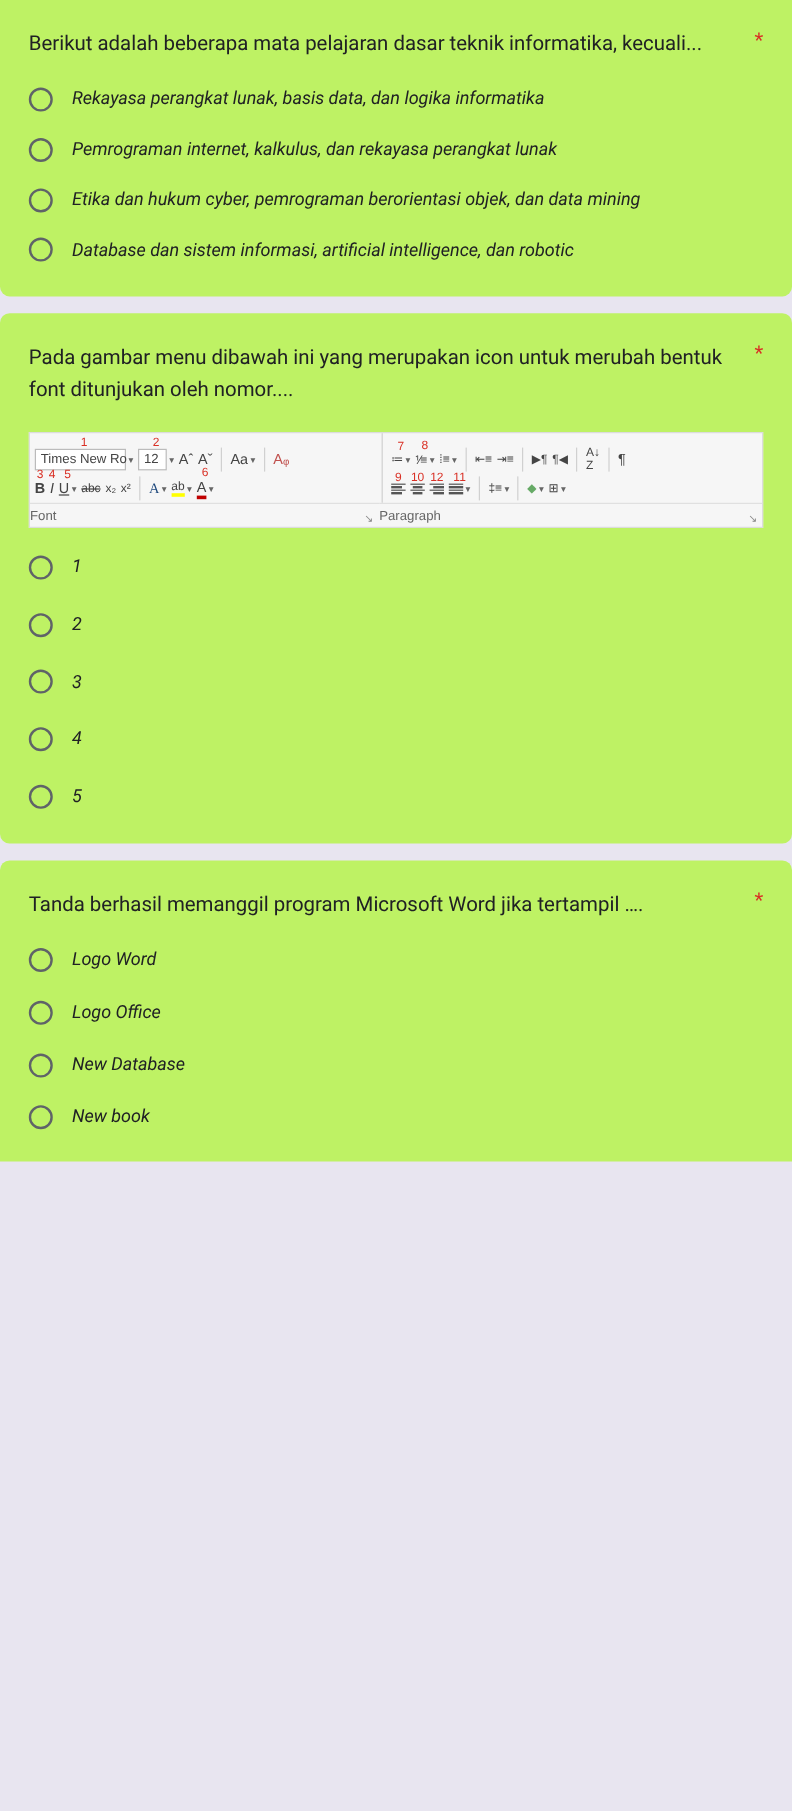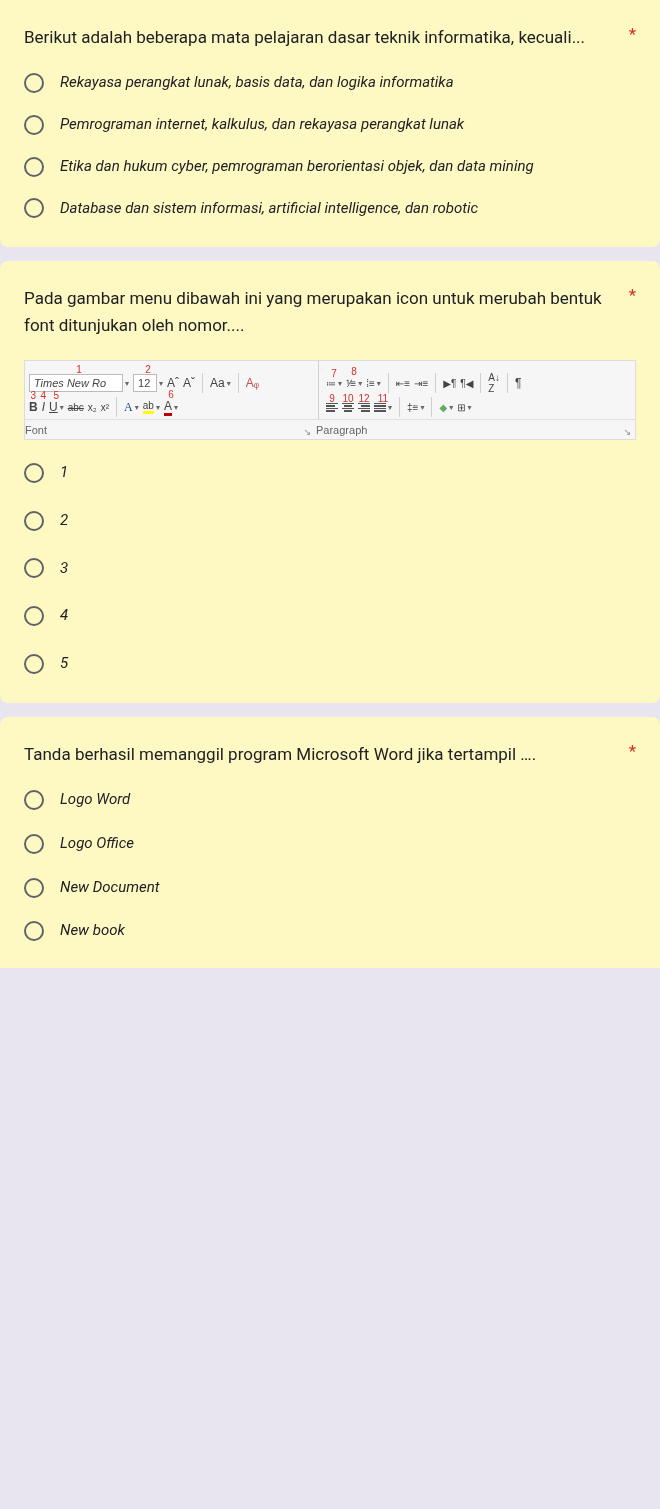--- a/index.html
+++ b/index.html
@@ -2,21 +2,21 @@
 <html><head>
 <meta charset="utf-8">
 <style>
   * { box-sizing: border-box; margin: 0; padding: 0; }
   body {
     font-family: Roboto, Arial, sans-serif;
     background: #e8e5f0;
     width: 660px;
   }
   .card {
-    background: #fef9c3;
+    background: #bef264;
     border-radius: 0 0 8px 8px;
     margin-bottom: 14px;
     padding: 24px 24px 28px 24px;
   }
   .card + .card { border-radius: 8px; }
   .q-header {
     display: flex;
     align-items: flex-start;
     gap: 8px;
     margin-bottom: 22px;
@@ -144,21 +144,21 @@
     <div class="req">*</div>
   </div>
 
   <div class="ribbon">
     <div class="ribbon-rows">
 
       <div class="ribbon-col rb-font-group">
         <div class="rrow" style="margin-top:10px;">
           <span class="ctl">
             <span class="num">1</span>
-            <span class="fontbox" style="width:94px;font-style:italic;">Times New Ro</span>
+            <span class="fontbox" style="width:76px;">Times New Ro</span>
               <span class="dd">▾</span>
           </span>
           <span class="ctl">
             <span class="num">2</span>
             <span class="fontbox" style="width:24px;">12</span>
               <span class="dd">▾</span>
           </span>
           <span class="ctl ico">Aˆ</span>
           <span class="ctl ico">Aˇ</span>
           <span class="sep"></span>
@@ -322,20 +322,20 @@
     <label class="opt">
       <span class="radio"></span>
       <span class="opt-text">Logo Word</span>
     </label>
     <label class="opt">
       <span class="radio"></span>
       <span class="opt-text">Logo Office</span>
     </label>
     <label class="opt">
       <span class="radio"></span>
-      <span class="opt-text">New Document</span>
+      <span class="opt-text">New Database</span>
     </label>
     <label class="opt">
       <span class="radio"></span>
       <span class="opt-text">New book</span>
     </label>
   </div>
 </div>
 
 </body></html>

